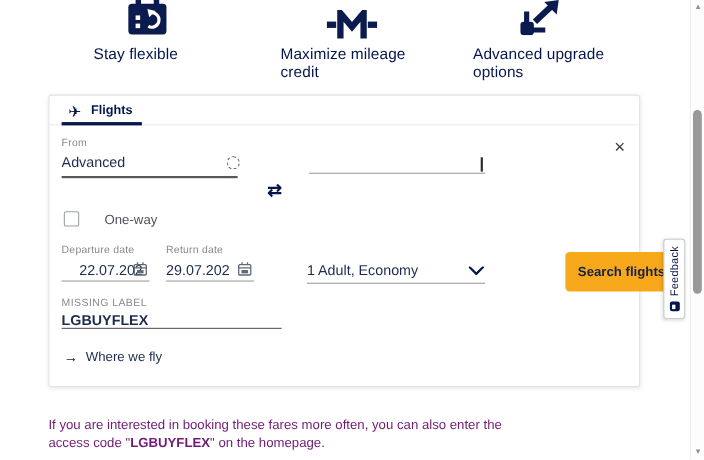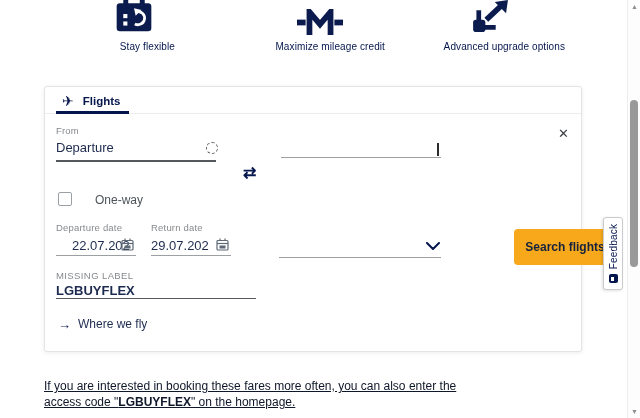--- a/index.html
+++ b/index.html
@@ -8,23 +8,23 @@
     font-family: "Liberation Sans", sans-serif;
     background: #ffffff;
     position: relative;
     overflow: hidden;
     color: #05164d;
   }
   .abs { position: absolute; }
 
   
   .benefit-label {
-    font-size: 10px;
+    font-size: 14px;
     color: #05164d;
-    text-align: right;
+    text-align: left;
     letter-spacing: .1px;
   }
 
   
   .card {
     left: 44px; top: 86px; width: 538px; height: 266px;
     background: #fff;
     border: 1px solid #e4e4e4;
     border-radius: 3px;
     box-shadow: 0 1px 4px rgba(0,0,0,.08);
@@ -73,21 +73,21 @@
     cursor: pointer;
   }
 
   .link-row { display: flex; align-items: center; gap: 7px; cursor: pointer; }
   .link-arrow { font-size: 13px; color: #05164d; line-height: 1; }
   .link-text { font-size: 12px; color: #1d2b4f; }
 
   .close-x { font-size: 13px; color: #3c4043; cursor: pointer; line-height: 1; }
 
   
-  .footer-note { font-size: 12px; color: #0f172a; line-height: 16px; text-decoration: underline; }
+  .footer-note { font-size: 12px; color: #701a75; line-height: 16px; }
   .footer-note b { font-weight: bold; }
 
   
   .feedback-tab {
     left: 603px; top: 217px; width: 20px; height: 73px;
     background: #fff; border: 1px solid #c9cbcd; border-radius: 3px;
     box-shadow: -1px 1px 3px rgba(0,0,0,.12);
     cursor: pointer;
   }
   .feedback-inner {
@@ -161,21 +161,21 @@
     <div class="tab">
       <span class="plane">✈</span>
       <span class="tab-label">Flights</span>
     </div>
     <div class="tab-underline"></div>
   </div>
 
   <div class="abs close-x" style="left:513px; top:40px;">✕</div>
 
   <div class="abs field-label" style="left:11px; top:38px;">From</div>
-  <div class="abs field-value" style="left:11px; top:53px; width:145px;">Departure</div>
+  <div class="abs field-value" style="left:11px; top:53px; width:145px;">Advanced</div>
   <div class="abs spinner" style="left:161px; top:55px;"></div>
   <div class="abs underline strong" style="left:11px; top:73px; width:160px;"></div>
 
   <div class="abs swap" style="left:198px; top:76px;">⇄</div>
 
   <div class="abs caret" style="left:392px; top:56px;"></div>
   <div class="abs underline" style="left:236px; top:70px; width:160px;"></div>
 
   <span class="abs checkbox" style="left:13px; top:105px;"></span>
   <span class="abs checkbox-label" style="left:50px; top:106px;">One-way</span>
@@ -199,20 +199,21 @@
     <svg width="13" height="13" viewBox="0 0 13 13">
       <rect x="1" y="2.5" width="11" height="9.5" rx="1" stroke="#5f6975" stroke-width="1.2" fill="none"></rect>
       <line x1="1" y1="5.5" x2="12" y2="5.5" stroke="#5f6975" stroke-width="1.2"></line>
       <line x1="4" y1="0.5" x2="4" y2="3" stroke="#5f6975" stroke-width="1.2"></line>
       <line x1="9" y1="0.5" x2="9" y2="3" stroke="#5f6975" stroke-width="1.2"></line>
       <rect x="3.5" y="7.5" width="6" height="3" fill="#5f6975"></rect>
     </svg>
   </div>
   <div class="abs underline" style="left:106px; top:168px; width:80px;"></div>
 
+  <div class="abs field-value" style="left:234px; top:151px; width:140px;">1 Adult, Economy</div>
   <div class="abs" style="left:381px; top:155px;">
     <svg width="14" height="8" viewBox="0 0 14 8">
       <polyline points="1,1 7,7 13,1" stroke="#05164d" stroke-width="2" fill="none" stroke-linecap="round" stroke-linejoin="round"></polyline>
     </svg>
   </div>
   <div class="abs underline" style="left:234px; top:170px; width:162px;"></div>
 
   <button class="abs btn-search">Search flights</button>
 
   <div class="abs field-label" style="left:11px; top:183px; letter-spacing:.4px;">MISSING LABEL</div>

